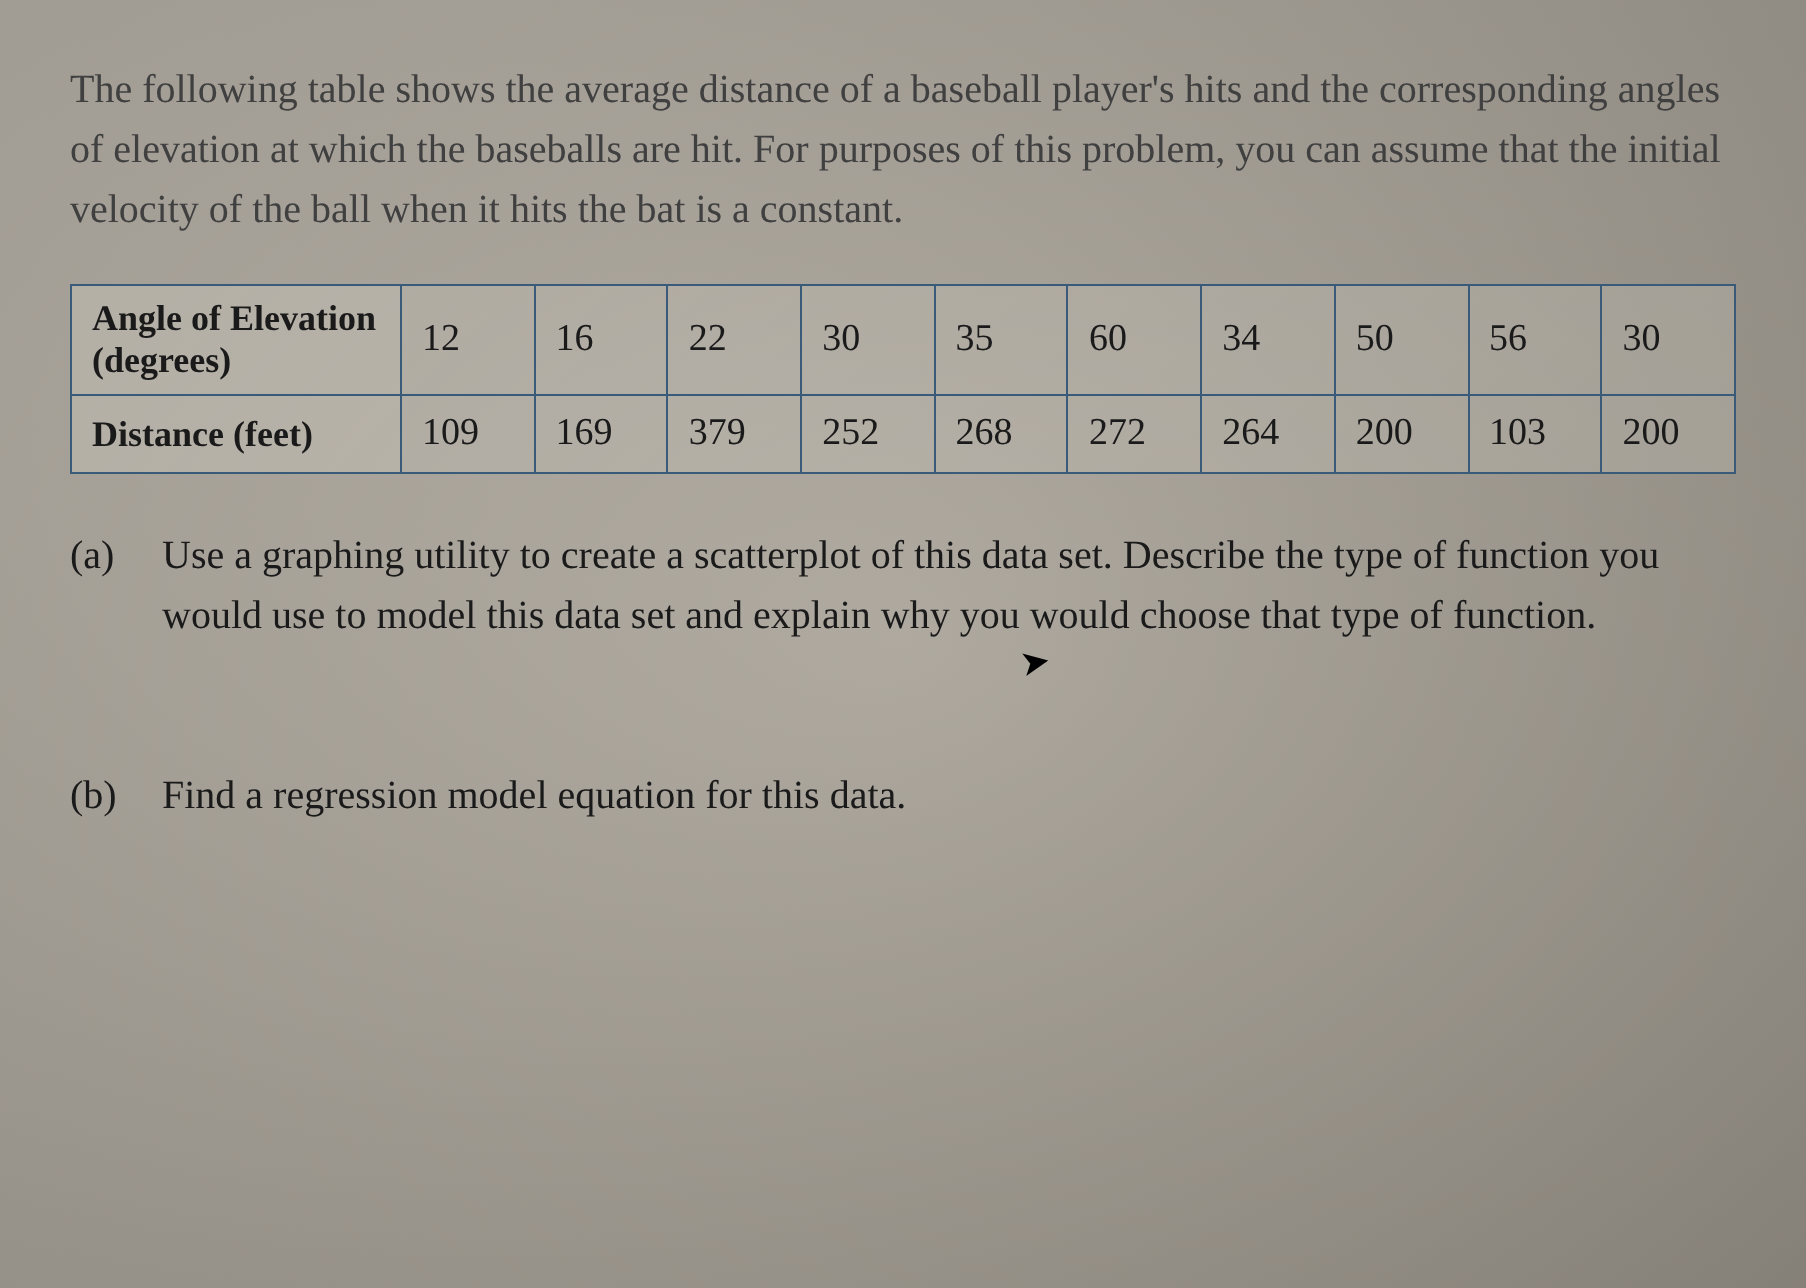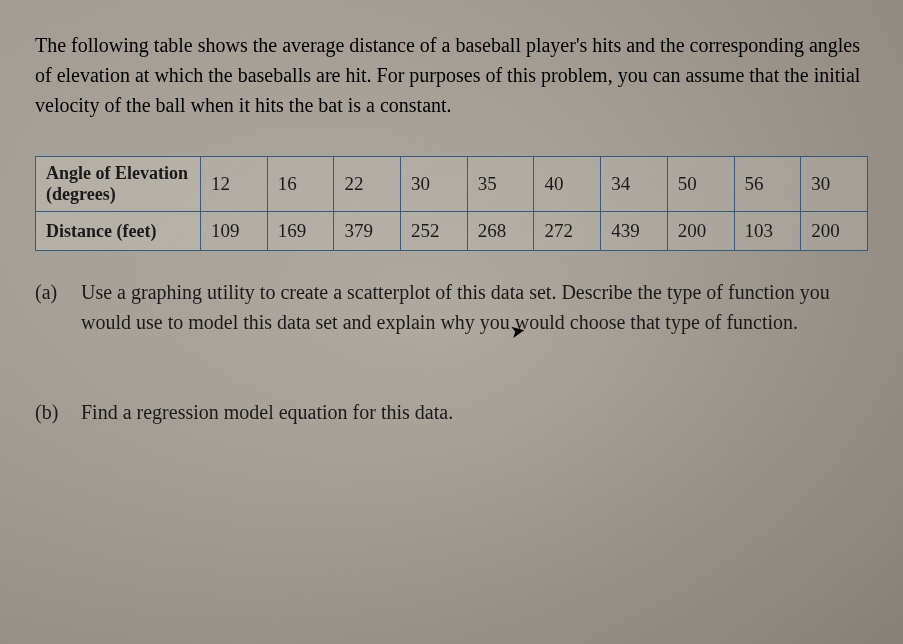--- a/index.html
+++ b/index.html
@@ -27,22 +27,22 @@
       background: radial-gradient(ellipse at center, rgba(255,255,255,0.08) 0%, rgba(0,0,0,0.12) 100%);
       pointer-events: none;
     }
     .content {
       position: relative;
       z-index: 1;
     }
     .intro-text {
       font-size: 20px;
       line-height: 1.5;
-      margin-bottom: 36px;
-      color: #000000;
+      margin-bottom: 22px;
+      color: #404040;
       font-weight: 500;
     }
     .data-table {
       border-collapse: collapse;
       width: 100%;
       margin-bottom: 26px;
       background: rgba(200,195,185,0.3);
     }
     .data-table th,
     .data-table td {
@@ -95,35 +95,35 @@
 
   <table class="data-table">
     <tbody>
         <tr>
       <th>Angle of Elevation (degrees)</th>
       <td>12</td>
       <td>16</td>
       <td>22</td>
       <td>30</td>
       <td>35</td>
-      <td>40</td>
+      <td>60</td>
       <td>34</td>
       <td>50</td>
       <td>56</td>
       <td>30</td>
     </tr>
     <tr>
       <th>Distance (feet)</th>
       <td>109</td>
       <td>169</td>
       <td>379</td>
       <td>252</td>
       <td>268</td>
       <td>272</td>
-      <td>439</td>
+      <td>264</td>
       <td>200</td>
       <td>103</td>
       <td>200</td>
     </tr>
   </tbody>
     </table>
 
   <div class="question">
     <span class="question-label">(a)</span>
     <span class="question-text">Use a graphing utility to create a scatterplot of this data set. Describe the type of function you would use to model this data set and explain why you would choose that type of function.</span>

